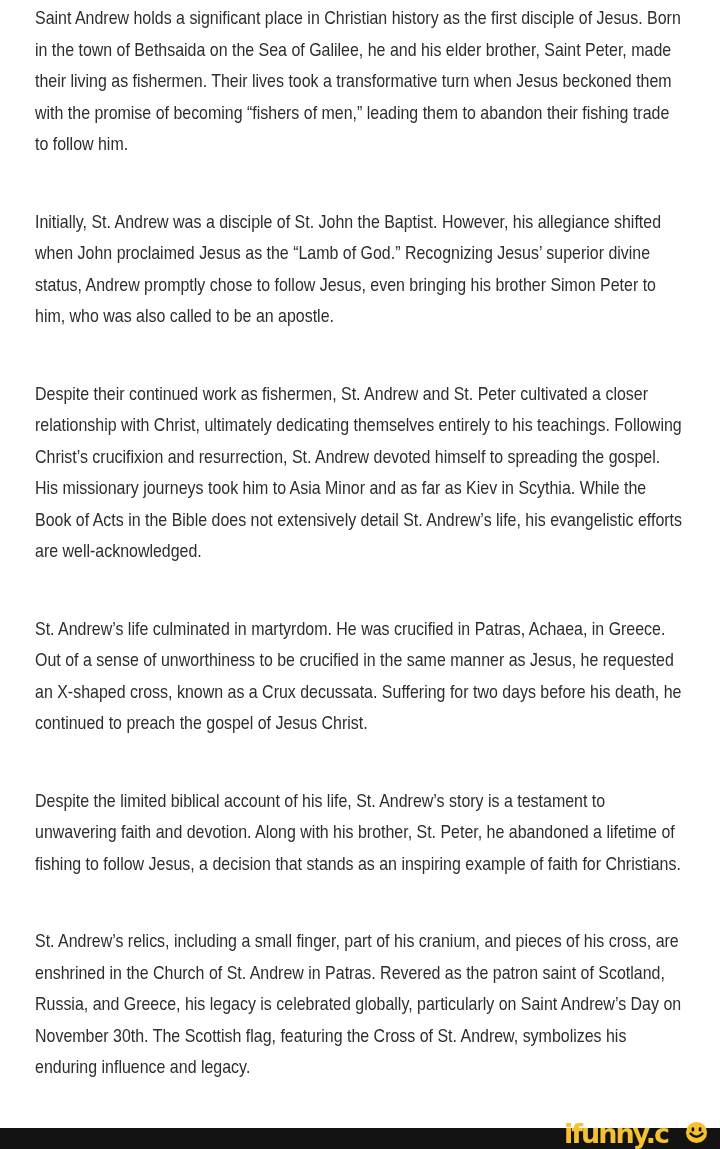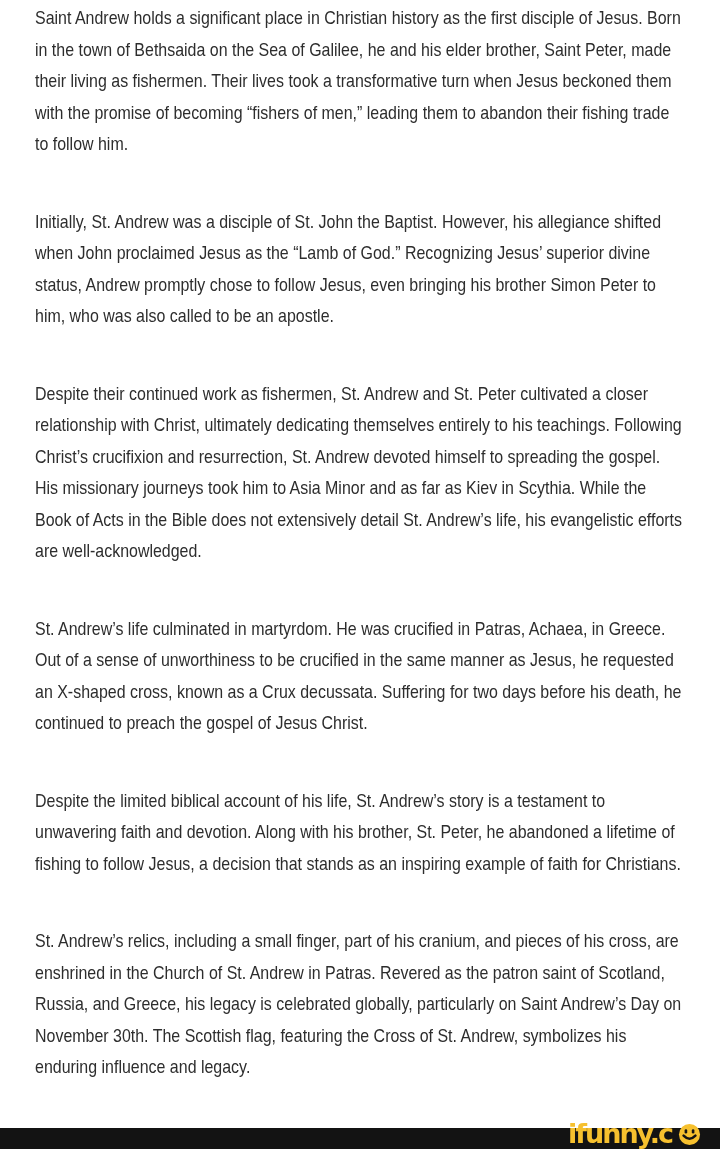--- a/index.html
+++ b/index.html
@@ -30,25 +30,25 @@
   .watermark-bar {
     position: absolute;
     left: 0;
     bottom: 0;
     width: 720px;
     height: 21px;
     background: #131313;
   }
   .ifunny-logo {
     position: absolute;
-    right: 19px;
+    right: 12px;
     bottom: 1px;
     display: flex;
-    align-items: center;
-    gap: 6px;
+    align-items: flex-start;
+    gap: 17px;
     z-index: 2;
   }
   .ifunny-logo-text {
     color: #f6c02e;
     font-size: 27px;
     font-weight: 800;
     letter-spacing: -2px;
     line-height: 1;
     font-family: "DejaVu Sans", sans-serif;
     position: relative;

